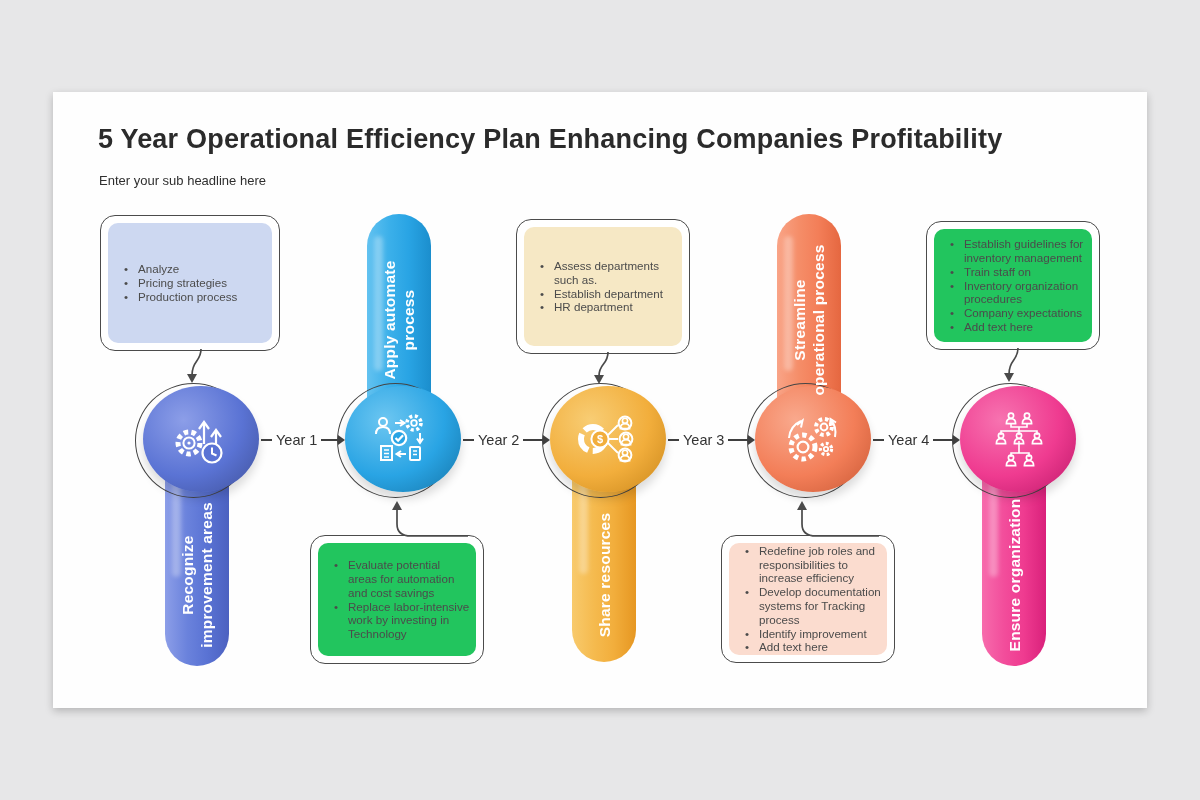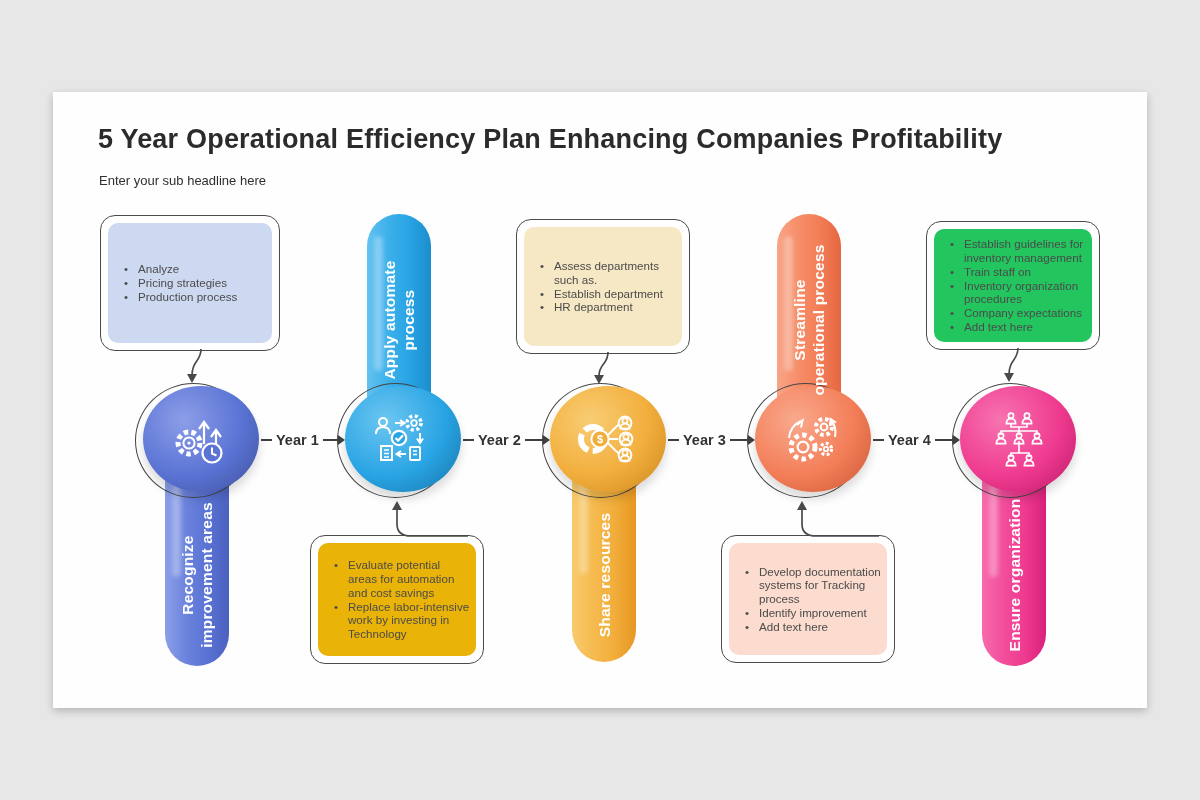--- a/index.html
+++ b/index.html
@@ -34,33 +34,33 @@
   #b2{left:345px;top:386px;background:radial-gradient(ellipse at 35% 32%,#6cc6f1,#29a4e4 55%,#1779ad 95%);}
   #b3{left:550px;top:386px;background:radial-gradient(ellipse at 35% 32%,#f8cd74,#f2ae3c 55%,#cd8a1e 95%);}
   #b4{left:755px;top:386px;background:radial-gradient(ellipse at 35% 32%,#f9a98d,#f37e58 55%,#cc5c38 95%);}
   #b5{left:960px;top:386px;background:radial-gradient(ellipse at 35% 32%,#f773b0,#ef3b90 55%,#c21c6d 95%);}
   .icon{position:absolute;left:25px;top:24px;}
 
   
   .callout{position:absolute;border:1.6px solid #4b4b4b;border-radius:15px;background:#fff;z-index:1;}
   .callout-fill{position:absolute;left:7px;top:7px;right:7px;bottom:7px;border-radius:10px;display:flex;flex-direction:column;justify-content:center;}
   #co1{left:100px;top:215px;width:178px;height:134px;} #co1 .callout-fill{background:#cdd8f1;}
-  #co2{left:310px;top:535px;width:172px;height:127px;} #co2 .callout-fill{background:#eab308;justify-content:center;}
+  #co2{left:310px;top:535px;width:172px;height:127px;} #co2 .callout-fill{background:#22c55e;justify-content:center;}
   #co3{left:516px;top:219px;width:172px;height:133px;} #co3 .callout-fill{background:#f6e8c5;}
   #co4{left:721px;top:535px;width:172px;height:126px;} #co4 .callout-fill{background:#fbdccf;}
   #co5{left:926px;top:221px;width:172px;height:127px;} #co5 .callout-fill{background:#22c55e;}
   .bullets{margin:0;padding:0 6px 0 14px;list-style:none;}
   .bullets li{position:relative;padding-left:16px;font-size:11.6px;line-height:13.8px;color:#4b4b4b;}
   .bullets li::before{content:"•";position:absolute;left:2px;top:0;color:#4b4b4b;}
 
   
   .yr{position:absolute;top:429px;height:22px;display:flex;align-items:center;gap:4px;z-index:4;}
   #y1{left:261px;width:82px;} #y2{left:463px;width:85px;} #y3{left:668px;width:85px;} #y4{left:873px;width:85px;}
   .seg{width:11px;height:1.8px;background:#3f3f3f;flex:none;}
-  .yr-label{font-size:14.5px;font-weight:700;color:#333;white-space:nowrap;}
+  .yr-label{font-size:14.5px;font-weight:400;color:#333;white-space:nowrap;}
   .yr-arrow{position:relative;flex:1;height:1.8px;background:#3f3f3f;}
   .yr-arrow::after{content:"";position:absolute;right:-2px;top:-4.1px;width:0;height:0;border-left:7px solid #3f3f3f;border-top:5px solid transparent;border-bottom:5px solid transparent;}
 
   .overlay{position:absolute;left:0;top:0;z-index:4;pointer-events:none;}
 </style>
 </head>
 <body>
 
 <div class="canvas">
   <div class="slide"></div>
@@ -204,20 +204,21 @@
       <ul class="bullets">
         <li>Assess departments such as.</li>
         <li>Establish department</li>
         <li>HR department</li>
       </ul>
     </div>
   </div>
   <div class="callout" id="co4">
     <div class="callout-fill">
       <ul class="bullets">
+        <li>Redefine job roles and responsibilities to increase efficiency</li>
         <li>Develop documentation systems for Tracking process</li>
         <li>Identify improvement</li>
         <li>Add text here</li>
       </ul>
     </div>
   </div>
   <div class="callout" id="co5">
     <div class="callout-fill">
       <ul class="bullets">
         <li>Establish guidelines for inventory management</li>

